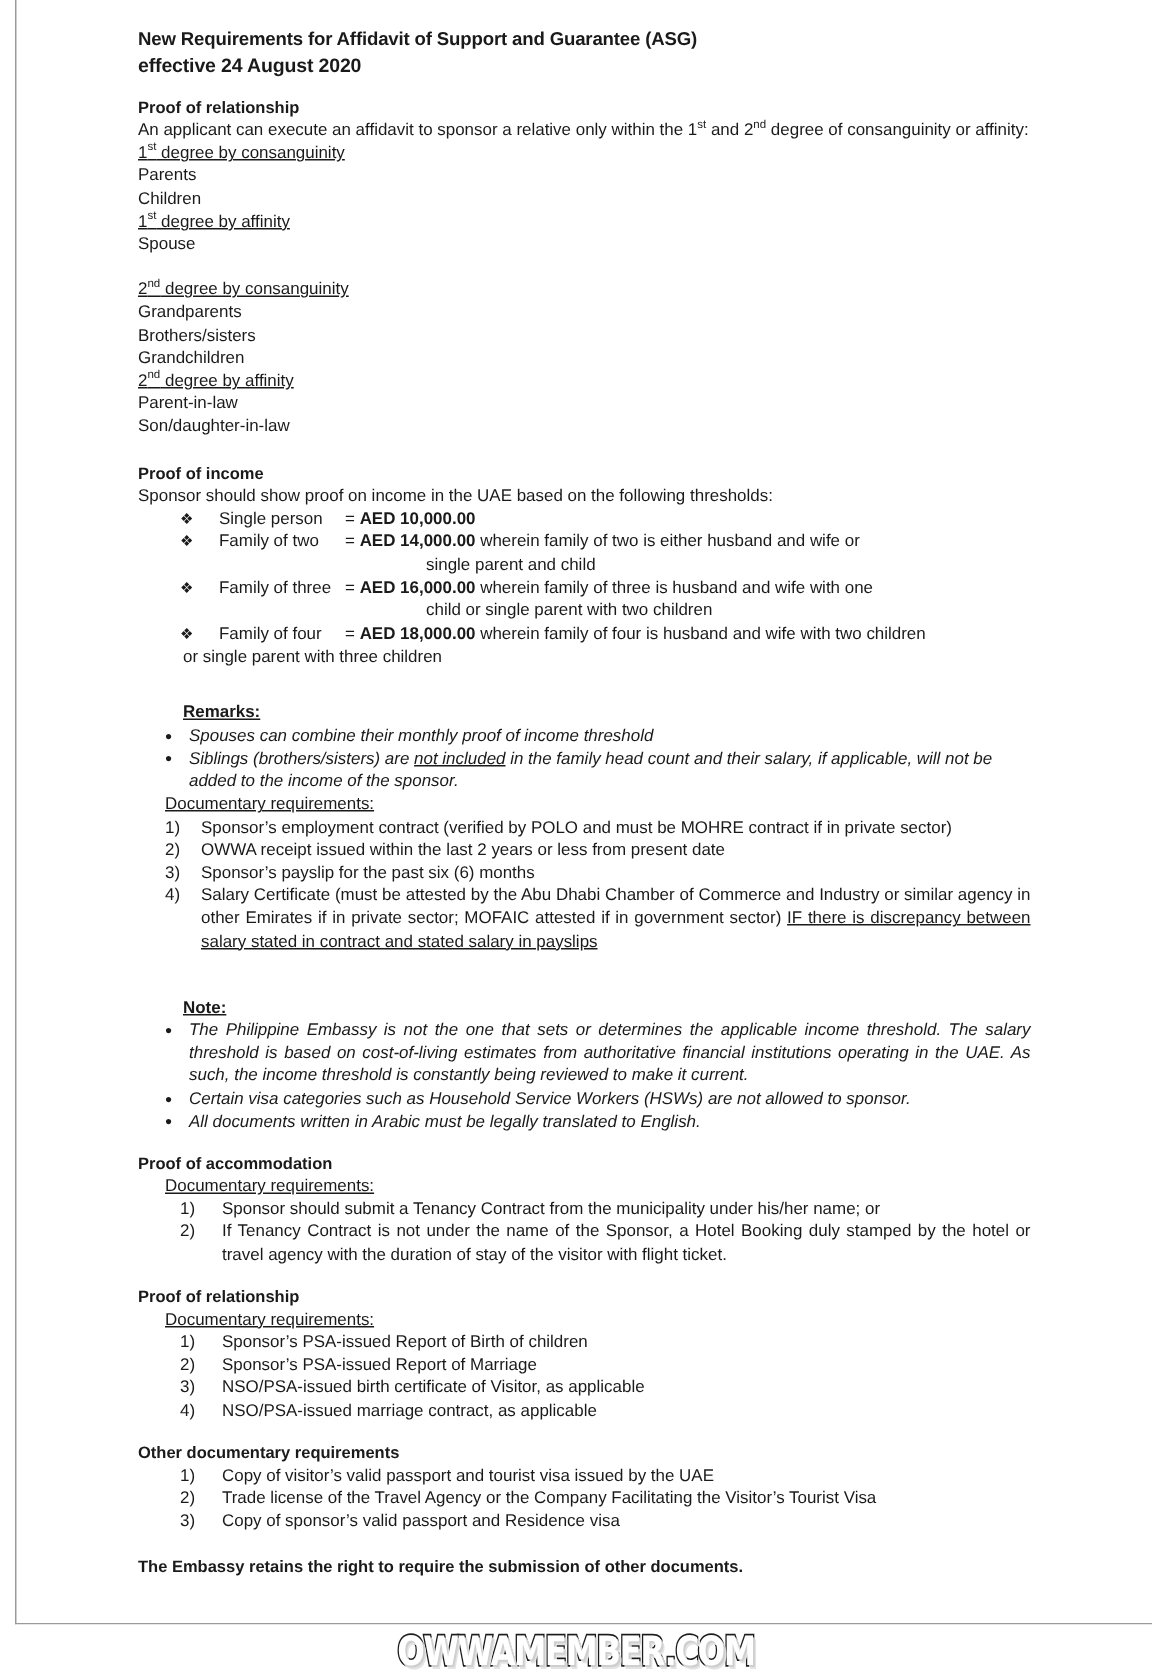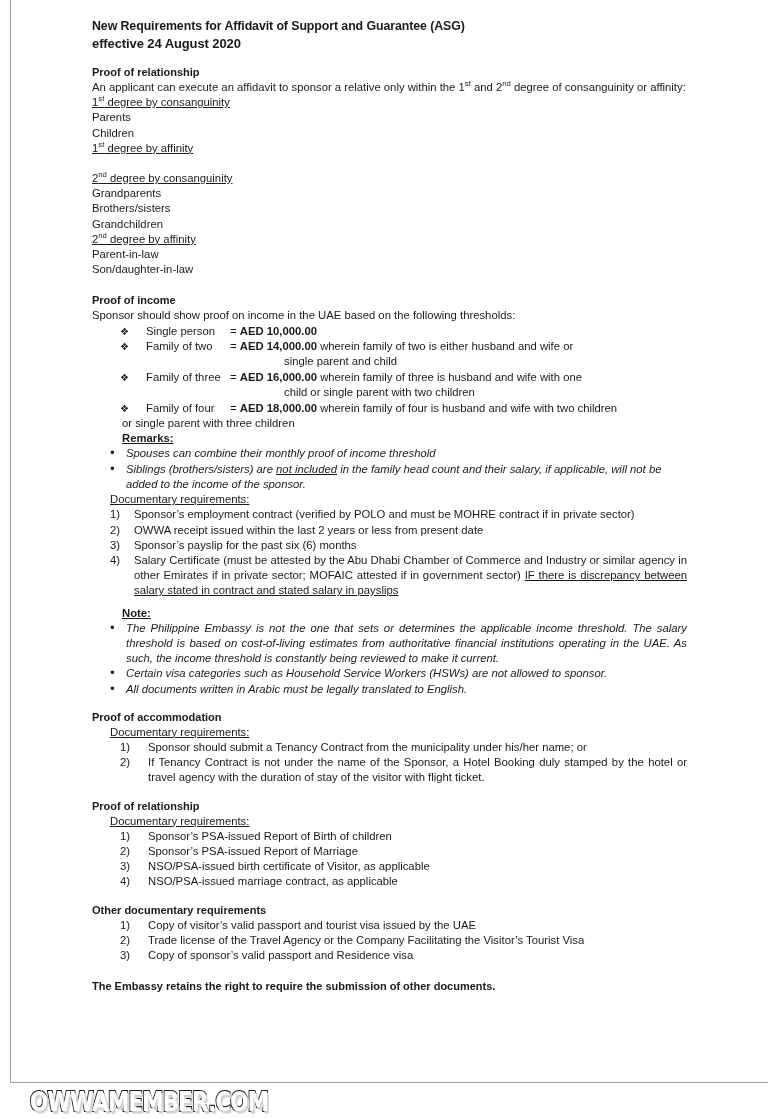--- a/index.html
+++ b/index.html
@@ -34,21 +34,21 @@
     top: 18px;
     width: 595px;        
     font-size: 11.3px;
     line-height: 15.2px;
   }
 
   
   .b   { font-weight: bold; }
   .i   { font-style: italic; }
   .u   { text-decoration: underline; }
-  .bu  { font-weight: bold; text-decoration: underline; }
+  .bu  { font-weight: bold; text-decoration: underline; margin-top: 22px; }
   .just{ text-align: justify; }
   sup  { font-size: 0.68em; vertical-align: super; line-height: 0; }
 
   h1.doc-title {
     font-size: 12.4px;
     font-weight: bold;
     line-height: 17px;
     margin: 0;
     letter-spacing: -0.1px;
   }
@@ -146,21 +146,21 @@
 
   
   #watermark {
     position: absolute;
     left: 0;
     top: 1083px;
     width: 768px;
     height: 36px;
     display: flex;
     align-items: center;
-    justify-content: flex-start;
+    justify-content: center;
     background: #ffffff;
   }
   #watermark .wm-text {
     font-family: "DejaVu Sans", sans-serif;
     font-weight: bold;
     font-size: 27px;
     line-height: 27px;
     letter-spacing: -1.2px;
     transform: scaleX(0.80);
     transform-origin: center;
@@ -193,20 +193,21 @@
     </div>
 
     <div class="deg-row">
       <div class="deg-col">
         <div class="hdr"><span>1</span><sup>st</sup><span> degree by consanguinity</span></div>
         <div>Parents</div>
         <div>Children</div>
       </div>
       <div class="deg-col">
         <div class="hdr"><span>1</span><sup>st</sup><span> degree by affinity</span></div>
+        <div>Spouse</div>
       </div>
     </div>
 
     <div class="gap-lg"></div>
 
     <div class="deg-row">
       <div class="deg-col">
         <div class="hdr"><span>2</span><sup>nd</sup><span> degree by consanguinity</span></div>
         <div>Grandparents</div>
         <div>Brothers/sisters</div>

